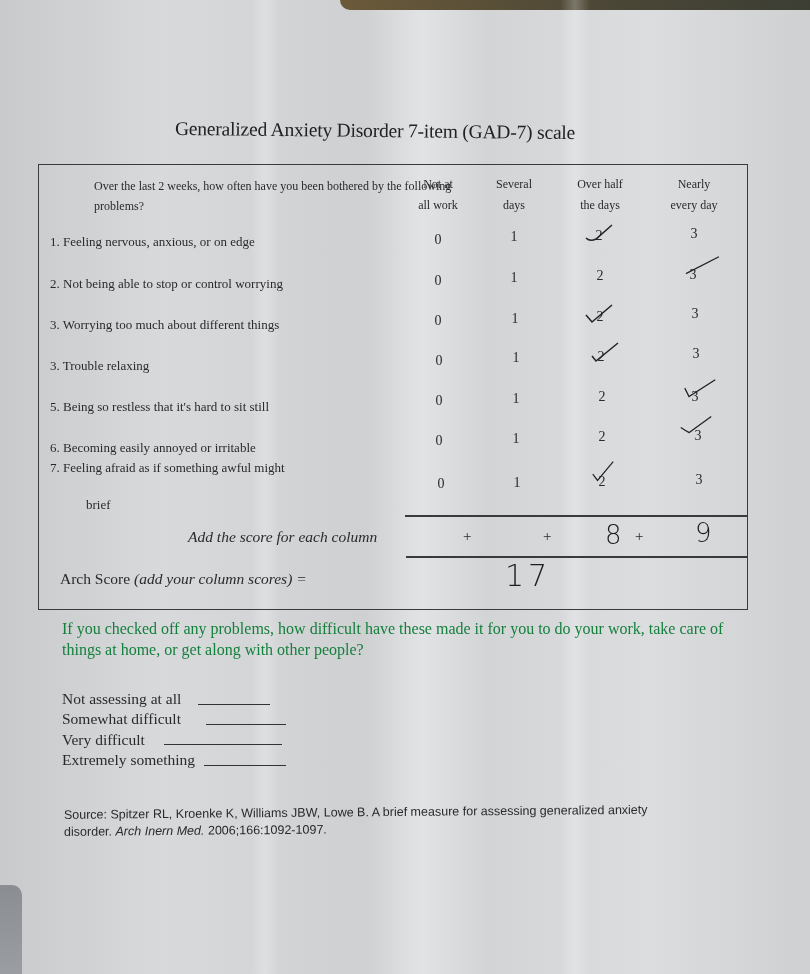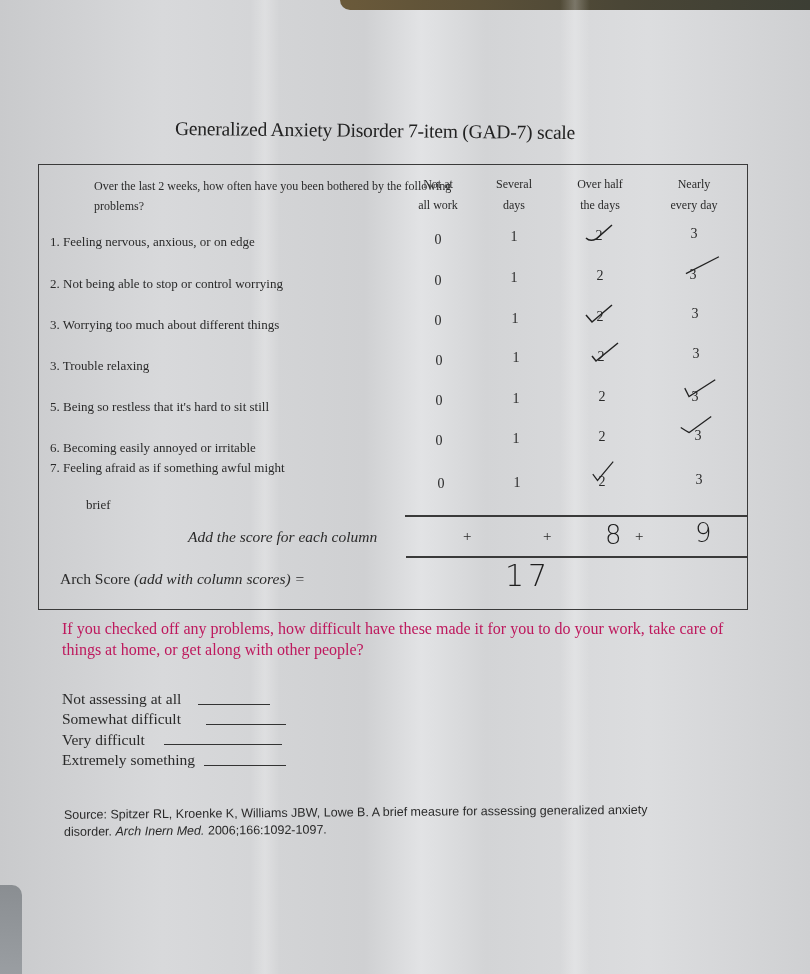--- a/index.html
+++ b/index.html
@@ -22,21 +22,21 @@
   .col-h { position:absolute; top:174px; font-size:12px; line-height:21px; text-align:center; }
   .item { position:absolute; left:50px; font-size:13px; }
   .num { position:absolute; font-size:14px; width:20px; text-align:center; }
   .check { position:absolute; width:30px; height:22px; }
   .hline { position:absolute; height:1.5px; background:#3a3a3a; }
   .italic { font-style:italic; }
   .sum-lbl { position:absolute; left:188px; top:528px; font-size:15.5px; font-style:italic; }
   .plus { position:absolute; font-size:15px; }
   .handbig { position:absolute; font-family:"DejaVu Sans", sans-serif; font-weight:300; color:#1e1e1e; }
   .total-lbl { position:absolute; left:60px; top:570px; font-size:15.5px; }
-  .question { position:absolute; left:62px; top:618px; font-size:16px; line-height:21px; width:700px; font-weight:bold; color:#be185d; }
+  .question { position:absolute; left:62px; top:618px; font-size:16px; line-height:21px; width:700px; font-weight:bold; color:#15803d; }
   .opt { position:absolute; left:62px; font-size:15.5px; }
   .blank { position:absolute; height:1px; background:#333; }
   .source { position:absolute; left:64px; top:804px; font-size:12.5px; line-height:17px; width:660px; font-family:"Liberation Sans", sans-serif; transform:rotate(-0.5deg); }
 </style>
 </head>
 <body>
 
 <div class="top-shadow"></div>
 <div class="left-shadow"></div>
 <div class="fold" style="left:250px"></div>
@@ -134,21 +134,21 @@
 <div class="hline" style="left:405px;top:515px;width:343px"></div>
 <div class="sum-lbl">Add the score for each column</div>
 <div class="plus" style="left:463px;top:528px">+</div>
 <div class="plus" style="left:543px;top:528px">+</div>
 <div class="handbig" style="left:605px;top:520px;font-size:26px">8</div>
 <div class="plus" style="left:635px;top:528px">+</div>
 <div class="handbig" style="left:695px;top:518px;font-size:26px">9</div>
 <div class="hline" style="left:406px;top:556px;width:342px"></div>
 
 <div class="total-lbl">
-  <span>Arch Score </span><span class="italic">(add with column scores) =</span>
+  <span>Arch Score </span><span class="italic">(add your column scores) =</span>
 </div>
 <div class="handbig" style="left:505px;top:558px;font-size:30px;letter-spacing:4px">17</div>
 
 <div class="question" style="font-weight:normal">If you checked off any problems, how difficult have these made it for you to do your work, take care of things at home, or get along with other people?</div>
 
 <div class="opt" style="top:690px">Not assessing at all</div>
 <div class="blank" style="left:198px;top:704px;width:72px"></div>
 <div class="opt" style="top:710px">Somewhat difficult</div>
 <div class="blank" style="left:206px;top:724px;width:80px"></div>
 <div class="opt" style="top:731px">Very difficult</div>

